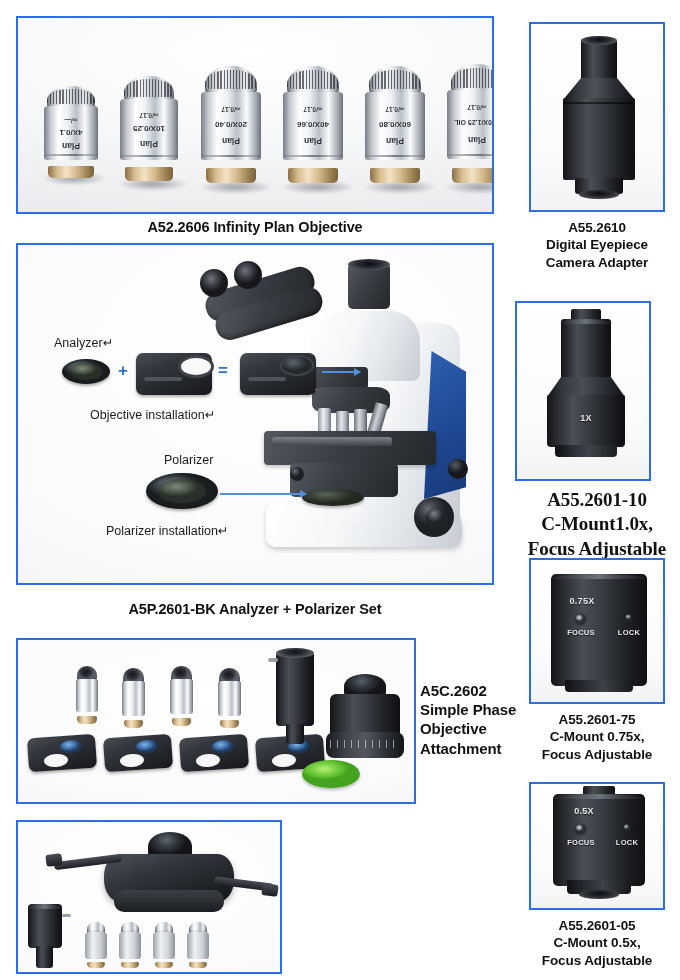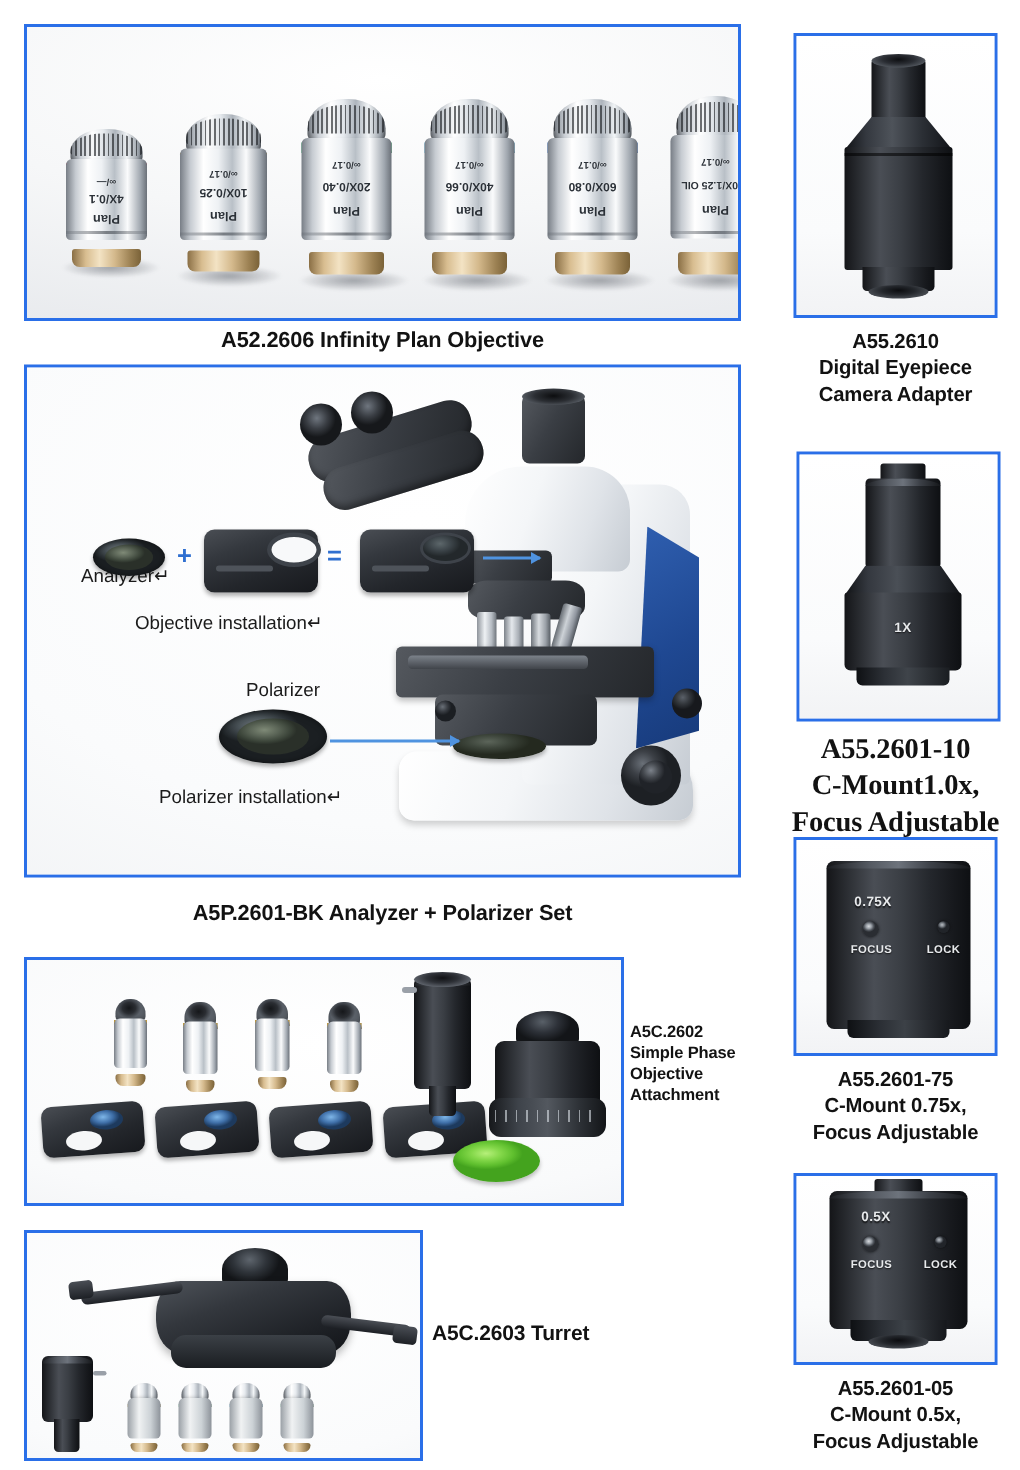--- a/index.html
+++ b/index.html
@@ -268,21 +268,21 @@
     <div class="ms-part" style="left:254px;top:192px;width:120px;height:9px;border-radius:3px;background:linear-gradient(180deg,#7c828a,#40444a);"></div>
 
     <div class="ms-part dark-sfc" style="left:272px;top:218px;width:108px;height:34px;border-radius:5px;"></div>
     <div class="ms-part" style="left:284px;top:244px;width:62px;height:17px;border-radius:50%;background:radial-gradient(45% 50% at 38% 32%,#5c655a 0%,#3d453b 50%,#24291f 100%);box-shadow:0 2px 3px rgba(0,0,0,.3);"></div>
 
     <div class="ms-part" style="left:396px;top:252px;width:40px;height:40px;border-radius:50%;background:radial-gradient(42% 40% at 36% 30%,#6a7078 0%,#3c4046 50%,#1d2024 100%);"></div>
     <div class="ms-part" style="left:408px;top:262px;width:22px;height:22px;border-radius:50%;background:radial-gradient(42% 40% at 36% 30%,#7c828a 0%,#45494f 55%,#202328 100%);"></div>
     <div class="ms-part" style="left:430px;top:214px;width:20px;height:20px;border-radius:50%;background:radial-gradient(42% 40% at 36% 30%,#5a6068 0%,#33373c 55%,#17191d 100%);"></div>
     <div class="ms-part" style="left:272px;top:222px;width:14px;height:14px;border-radius:50%;background:radial-gradient(42% 40% at 36% 30%,#6a7078 0%,#3a3e44 55%,#1b1e22 100%);"></div>
 
-    <div class="sm-label" style="left:36px;top:90px;font-size:12.5px;margin-top:41px;">Analyzer↵</div>
+    <div class="sm-label" style="left:36px;top:90px;font-size:12.5px;">Analyzer↵</div>
     <div class="filter-disc" style="left:44px;top:114px;width:48px;height:25px;"></div>
     <div class="plus-eq" style="left:100px;top:116px;">+</div>
     <div class="slider-body" style="left:118px;top:108px;width:76px;height:42px;"></div>
     <div style="position:absolute;left:160px;top:110px;width:30px;height:17px;border-radius:50%;border:3px solid #3e434a;background:#f8f9fa;"></div>
     <div style="position:absolute;left:126px;top:132px;width:38px;height:4px;border-radius:2px;background:#4e535a;"></div>
     <div class="plus-eq" style="left:200px;top:116px;">=</div>
     <div class="slider-body" style="left:222px;top:108px;width:76px;height:42px;"></div>
     <div style="position:absolute;left:262px;top:110px;width:30px;height:17px;border-radius:50%;background:radial-gradient(45% 50% at 38% 32%,#5d676b 0%,#3c4449 55%,#23282b 100%);border:2px solid #3e434a;"></div>
     <div style="position:absolute;left:230px;top:132px;width:38px;height:4px;border-radius:2px;background:#4e535a;"></div>
     <div class="arrow" style="left:304px;top:126px;width:38px;"></div>
@@ -347,21 +347,21 @@
     <div style="position:absolute;left:250px;top:18px;width:10px;height:4px;border-radius:2px;background:#9aa0a8;"></div>
 
     <div style="position:absolute;left:326px;top:34px;width:42px;height:24px;border-radius:50% 50% 22% 22%;background:radial-gradient(45% 55% at 42% 30%,#596068 0%,#2d3138 55%,#131518 100%);"></div>
     <div class="blk" style="left:312px;top:54px;width:70px;height:46px;border-radius:6px;"></div>
     <div style="position:absolute;left:308px;top:92px;width:78px;height:26px;border-radius:8px;background:linear-gradient(90deg,#16181b,#3e434a 25%,#53585f 50%,#2c3035 78%,#131518);"></div>
     <div style="position:absolute;left:312px;top:100px;width:70px;height:8px;background:repeating-linear-gradient(90deg,rgba(220,226,232,.75) 0 1px,rgba(0,0,0,0) 1px 7px);opacity:.8;"></div>
 
     <div class="green-filter" style="left:284px;top:120px;width:58px;height:28px;"></div>
   </div>
 </div>
-<div class="caption cap-left" style="left:420px;top:681px;width:104px;font-size:11px;">
+<div class="caption cap-left" style="left:420px;top:681px;width:104px;font-size:15px;">
   <div>A5C.2602</div>
   <div>Simple Phase</div>
   <div>Objective</div>
   <div>Attachment</div>
 </div>
 
 <div class="panel" style="left:16px;top:820px;width:266px;height:154px;">
   <div class="scene">
     <div class="sheen" style="background:radial-gradient(120% 110% at 50% 35%,#ffffff 0%,#fafbfc 62%,#eff1f3 100%);"></div>
 
@@ -398,21 +398,20 @@
     </div>
     <div class="obj" style="left:168px;top:100px;width:24px;height:46px;">
       <div class="dome"></div>
       <div class="ring" style="top:30%;background:#a8d3b8;"></div>
       <div class="barrel" style="background:linear-gradient(90deg,#9aa0a6,#f0f2f3 35%,#ccd2d6 70%,#8d939a);"></div>
       <div class="base"></div>
     </div>
   </div>
 </div>
 <div class="caption cap-left" style="left:288px;top:880px;width:230px;font-size:14px;">
-  <div>A5C.2603 Turret</div>
 </div>
 
 <div class="panel" style="left:529px;top:22px;width:136px;height:190px;">
   <div class="scene">
     <div class="sheen" style="background:linear-gradient(180deg,#ffffff,#fafbfc 70%,#f2f3f5);"></div>
 
     <div class="blk" style="left:50px;top:16px;width:36px;height:44px;border-radius:2px;"></div>
     <div style="position:absolute;left:50px;top:12px;width:36px;height:9px;border-radius:50%;background:radial-gradient(50% 60% at 50% 40%,#0d0e11 0%,#2a2d33 58%,#4e535a 100%);"></div>
 
     <div style="position:absolute;left:32px;top:54px;width:72px;height:22px;background:linear-gradient(90deg,#101215 0%,#34383f 20%,#4e535a 44%,#2b2f35 72%,#111317 100%);clip-path:polygon(25% 0%,75% 0%,100% 100%,0% 100%);"></div>
@@ -423,21 +422,21 @@
     <div class="blk" style="left:44px;top:154px;width:48px;height:16px;border-radius:0 0 3px 3px;"></div>
     <div style="position:absolute;left:48px;top:166px;width:40px;height:9px;border-radius:50%;background:radial-gradient(50% 60% at 50% 40%,#0b0c0f 0%,#24272c 55%,#45494f 100%);"></div>
   </div>
 </div>
 <div class="caption cap-center" style="left:524px;top:219px;width:146px;font-size:13.5px;">
   <div>A55.2610</div>
   <div>Digital Eyepiece</div>
   <div>Camera Adapter</div>
 </div>
 
-<div class="panel" style="left:531px;top:301px;width:136px;height:180px;">
+<div class="panel" style="left:515px;top:301px;width:136px;height:180px;">
   <div class="scene">
     <div class="sheen" style="background:linear-gradient(180deg,#ffffff,#fafbfc 70%,#f2f3f5);"></div>
 
     <div class="blk" style="left:54px;top:6px;width:30px;height:12px;border-radius:2px;"></div>
 
     <div class="blk top-hi" style="left:44px;top:16px;width:50px;height:60px;border-radius:3px;"></div>
 
     <div style="position:absolute;left:30px;top:74px;width:78px;height:20px;background:linear-gradient(90deg,#101215 0%,#34383f 20%,#4a4f56 45%,#2a2e34 74%,#111317 100%);clip-path:polygon(18% 0%,82% 0%,100% 100%,0% 100%);"></div>
 
     <div class="blk" style="left:30px;top:92px;width:78px;height:52px;border-radius:2px 2px 4px 4px;"></div>

